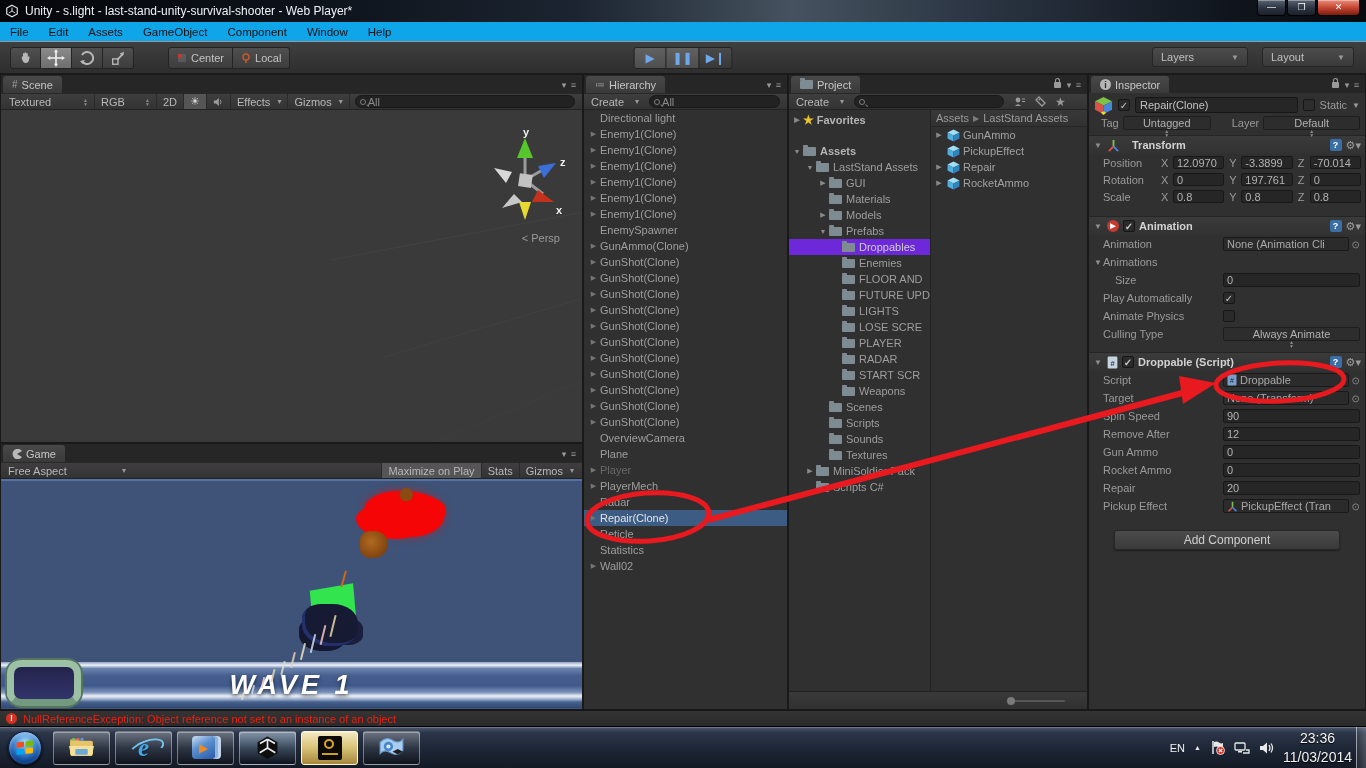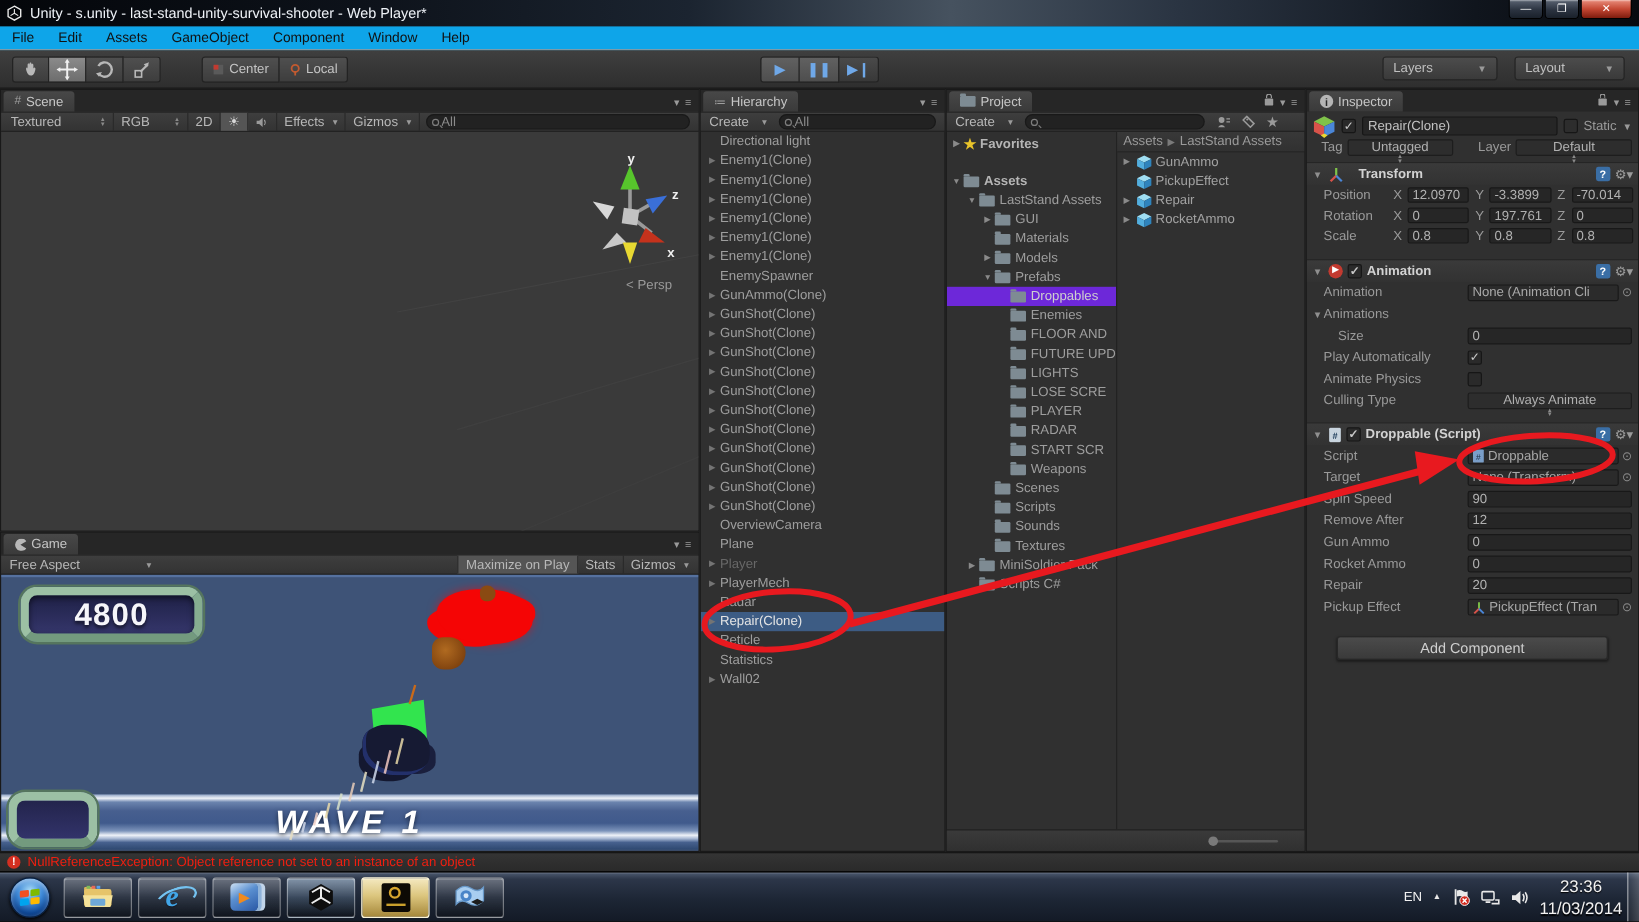--- a/index.html
+++ b/index.html
@@ -230,21 +230,21 @@
 
 <div id="root">
 
   <div id="titlebar">
     <span class="tb-logo">
       <svg width="14" height="14" viewBox="0 0 24 24">
           <polygon points="12,2 21,7 21,17 12,22 3,17 3,7" fill="none" stroke="#e8e8e8" stroke-width="2"></polygon>
           <path d="M12 6 L12 12 L6.5 15.5 M12 12 L17.5 15.5" stroke="#e8e8e8" stroke-width="1.6" fill="none"></path>
         </svg>
     </span>
-    <span>Unity - s.unity - last-stand-unity-survival-shooter - Web Player*</span>
+    <span>Unity - s.light - last-stand-unity-survival-shooter - Web Player*</span>
     <div class="winbtns">
       <div class="winbtn">—</div>
       <div class="winbtn">❐</div>
       <div class="winbtn close">✕</div>
     </div>
   </div>
 
   <div id="menubar">
       <span class="menu-item">File</span>
       <span class="menu-item">Edit</span>
@@ -418,23 +418,20 @@
             <span>Stats</span>
           </div>
         <div class="scene-toolbar-seg" style="border-right:none;">
           <span>Gizmos</span>
             <span class="dd-arrow" style="margin-left:3px;">▾</span>
         </div>
       </div>
     </div>
     <div class="game-view">
       <div class="game-topline"></div>
-      <div class="score-box">
-          <span>4800</span>
-        </div>
       <div class="radar-red"></div>
       <div class="critter-sm"></div>
       <div class="critter"></div>
       <div class="radar-green"></div>
       <div class="mech"></div>
       <div class="trail">
         <span style="left:331px;top:136px;height:22px;background:#e8d8a8;transform:rotate(14deg);"></span>
         <span style="left:321px;top:146px;height:20px;background:#f0c8c0;transform:rotate(14deg);"></span>
         <span style="left:311px;top:155px;height:19px;background:#cfd8ea;transform:rotate(14deg);"></span>
         <span style="left:301px;top:164px;height:17px;background:#e6e0c2;transform:rotate(14deg);"></span>

